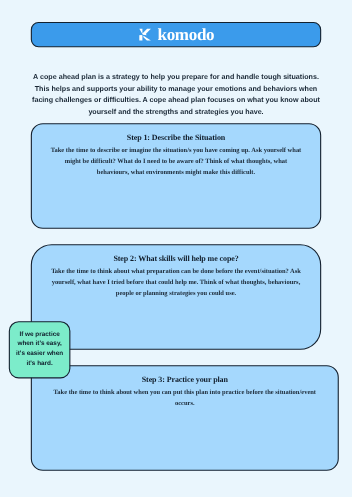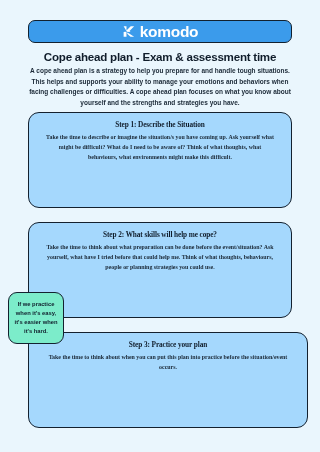--- a/index.html
+++ b/index.html
@@ -47,20 +47,21 @@
     flex: 0 0 auto;
     margin-top: -1px;
   }
 
   .logo-word {
     color: #ffffff;
     font-size: 15.5px;
     font-weight: 700;
     letter-spacing: -0.3px;
     line-height: 1;
+    font-family: Liberation Serif, serif;
   }
 
   
   .title {
     position: absolute;
     left: 14px;
     top: 50px;
     width: 292px;
     text-align: center;
     font-size: 11.6px;
@@ -84,21 +85,21 @@
   
   .card {
     position: absolute;
     background: #a5d8fd;
     border: 1.7px solid #14212f;
     border-radius: 11px;
     font-family: Liberation Serif, serif;
   }
 
   #card-step1 { left: 28px; top: 112px; width: 264px; height: 96px; }
-  #card-step2 { left: 28px; top: 222px; width: 264px; height: 96px; }
+  #card-step2 { left: 28px; top: 222px; width: 264px; height: 96px; border-radius: 19px; }
   #card-step3 { left: 28px; top: 332px; width: 280px; height: 96px; }
 
   .card-title {
     position: absolute;
     left: 8px;
     right: 8px;
     top: 7px;
     text-align: center;
     font-size: 7.3px;
     font-weight: 700;
@@ -150,21 +151,20 @@
 
   <div class="logo-bar">
     <svg class="logo-mark" viewBox="0 0 32 32">
       <path d="M4 3 L11 3 L11 13.5 L21.5 3 L30 3 L18.5 14.5 L21 17.5 L12 16.5 Z" fill="#ffffff"></path>
       <path d="M11 17.5 L11 29 L4 29 L4 17.5 L8 16.8 Z" fill="#ffffff"></path>
       <path d="M13.5 18.2 L30 29 L21 29 L12.8 21.5 Z" fill="#ffffff"></path>
     </svg>
     <span class="logo-word">komodo</span>
   </div>
 
-  <div class="title">Cope ahead plan - Exam &amp; assessment time</div>
 
   <div class="intro">A cope ahead plan is a strategy to help you prepare for and handle tough situations. This helps and supports your ability to manage your emotions and behaviors when facing challenges or difficulties. A cope ahead plan focuses on what you know about yourself and the strengths and strategies you have.</div>
 
   <div class="card" id="card-step1">
     <div class="card-title">Step 1: Describe the Situation</div>
     <div class="card-body">Take the time to describe or imagine the situation/s you have coming up. Ask yourself what might be difficult? What do I need to be aware of? Think of what thoughts, what behaviours, what environments might make this difficult.</div>
   </div>
 
   <div class="card" id="card-step2">
     <div class="card-title">Step 2: What skills will help me cope?</div>

